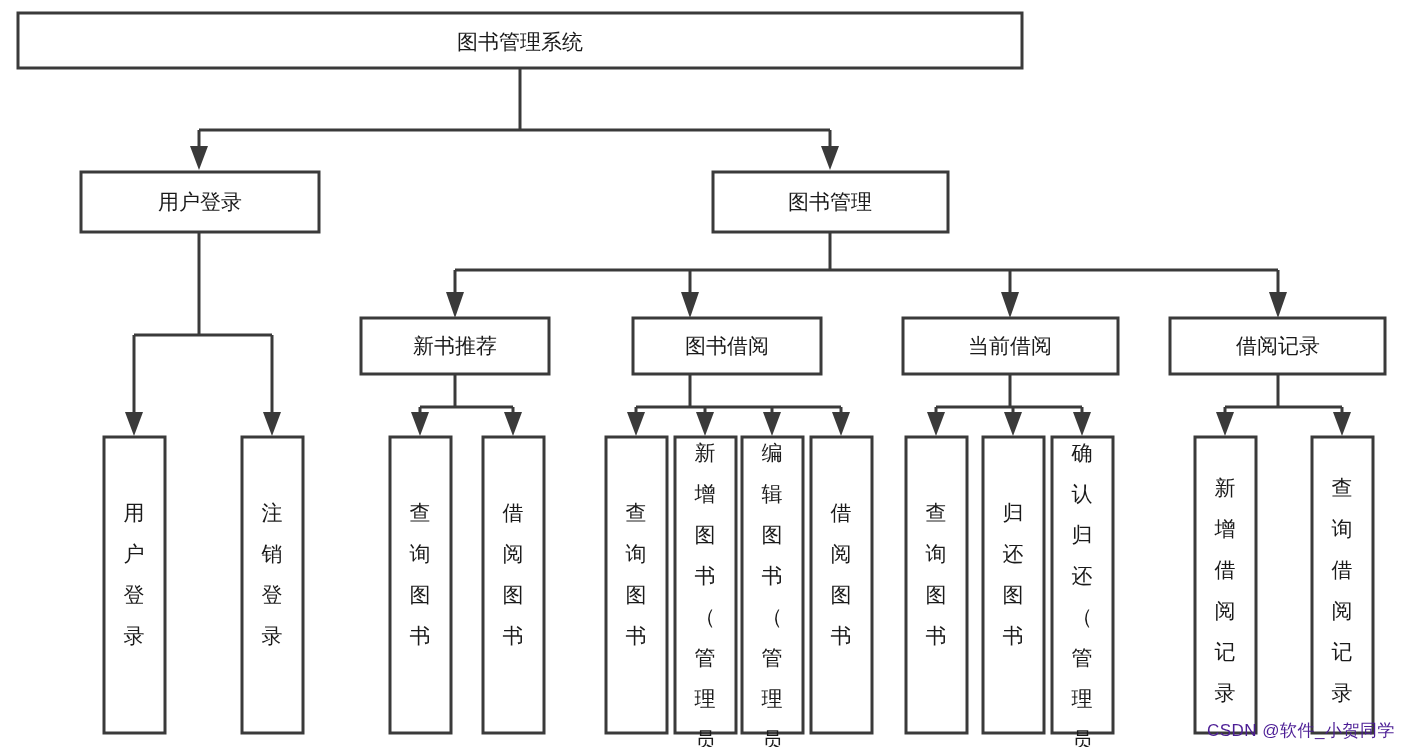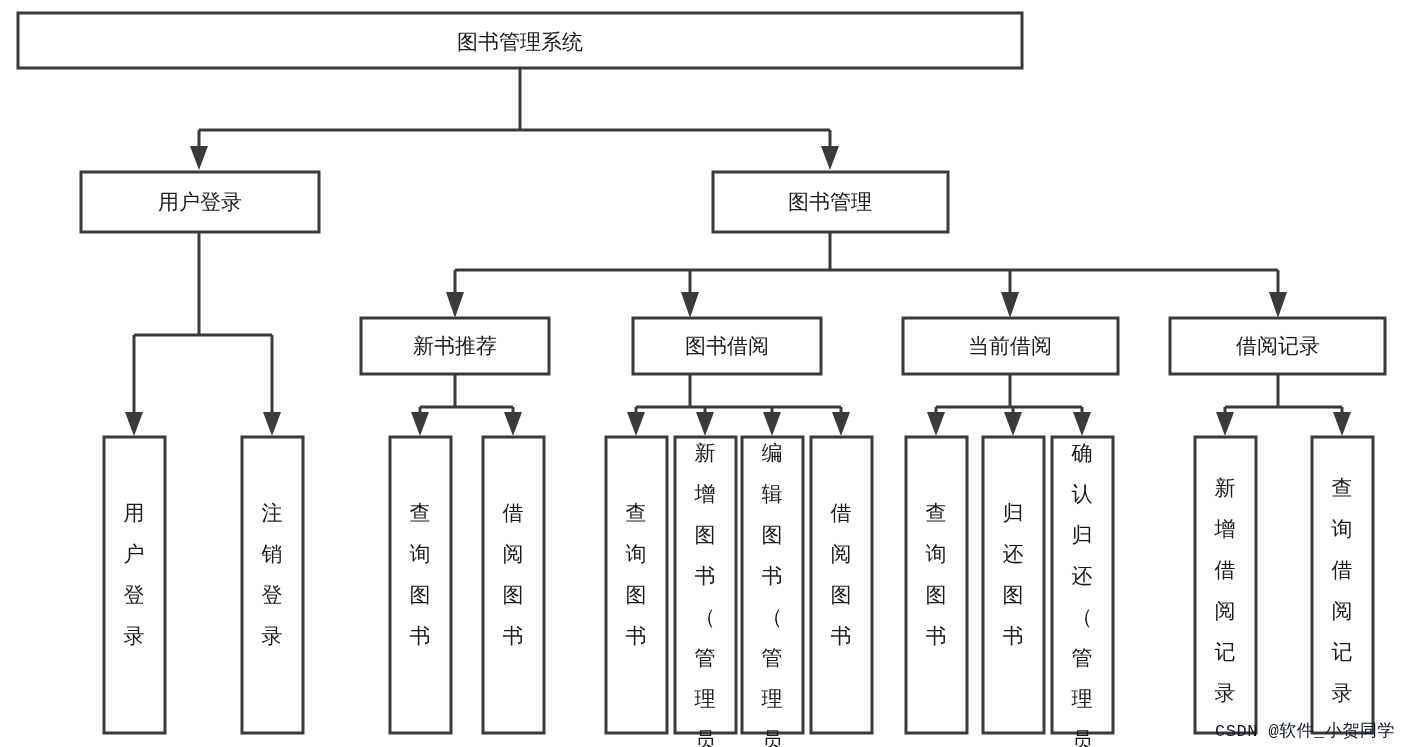--- a/index.html
+++ b/index.html
@@ -46,23 +46,23 @@
     fill: none;
   }
   .arrow-head {
     fill: #3a3a3a;
     stroke: none;
   }
   .watermark {
     position: absolute;
     right: 10px;
     bottom: 5px;
-    font-family: Liberation Mono, monospace;
+    font-family: Liberation Sans, sans-serif;
     font-size: 17px;
-    color: #0f172a;
+    color: #4c1d95;
     letter-spacing: 0.5px;
     white-space: nowrap;
     pointer-events: none;
     margin-top: 8px;
   }
 </style>
 </head>
 <body>
 
 <svg id="diagram" viewBox="0 0 1405 747">

